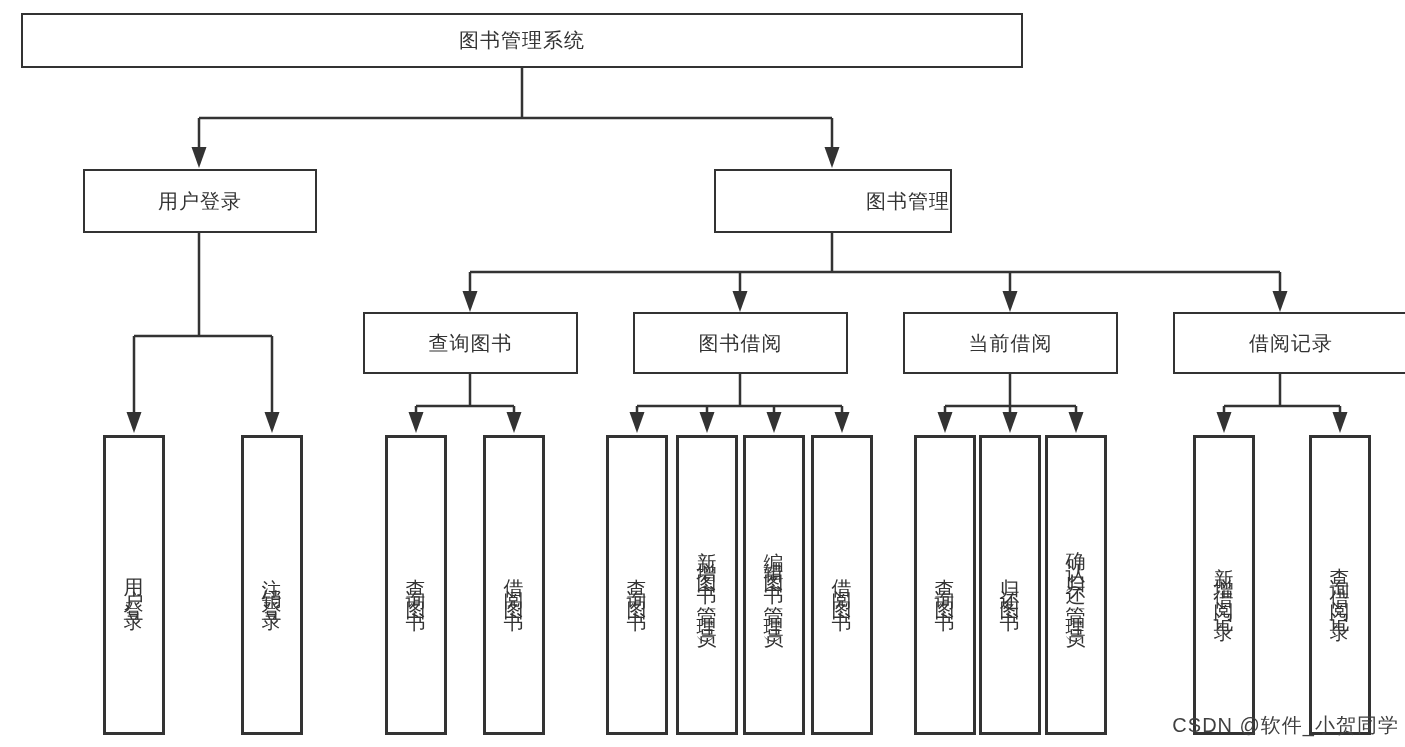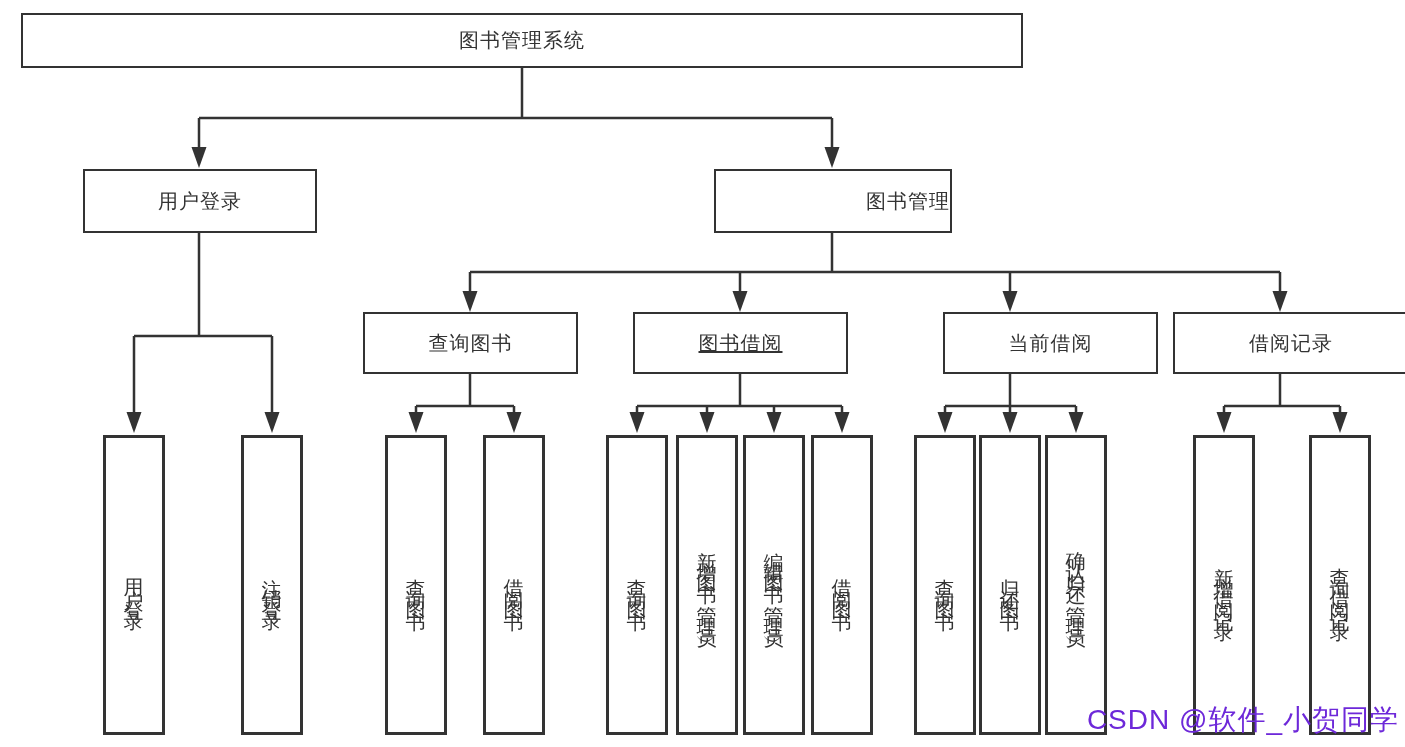--- a/index.html
+++ b/index.html
@@ -37,22 +37,22 @@
     text-orientation: mixed;
     letter-spacing: 11px;
     font-size: 20px;
     line-height: 1;
     color: #333333;
   }
   .watermark {
     position: absolute;
     right: 6px;
     bottom: 8px;
-    font-size: 28px;
-    color: #6d28d9;
+    font-size: 20px;
+    color: #404040;
     letter-spacing: 1px;
     white-space: nowrap;
   }
 </style>
 </head>
 <body>
 
 <div class="canvas">
 
   <svg class="wires" viewBox="0 0 1405 747" xmlns="http://www.w3.org/2000/svg">
@@ -112,24 +112,24 @@
   <div class="box" style="left:83px; top:169px; width:234px; height:64px;">
     <span>用户登录</span>
   </div>
   <div class="box" style="left:714px; top:169px; width:238px; height:64px;justify-content:flex-end;">
     <span>图书管理</span>
   </div>
 
   <div class="box" style="left:363px; top:312px; width:215px; height:62px;">
     <span>查询图书</span>
   </div>
-  <div class="box" style="left:633px; top:312px; width:215px; height:62px;text-decoration:underline;">
+  <div class="box" style="left:633px; top:312px; width:215px; height:62px;">
     <span>图书借阅</span>
   </div>
-  <div class="box" style="left:903px; top:312px; width:215px; height:62px;margin-left:40px;">
+  <div class="box" style="left:903px; top:312px; width:215px; height:62px;">
     <span>当前借阅</span>
   </div>
   <div class="box" style="left:1173px; top:312px; width:236px; height:62px;">
     <span>借阅记录</span>
   </div>
 
   <div class="box leaf" style="left:103px;">
     <span class="vtext">用户登录</span>
   </div>
   <div class="box leaf" style="left:241px;">

